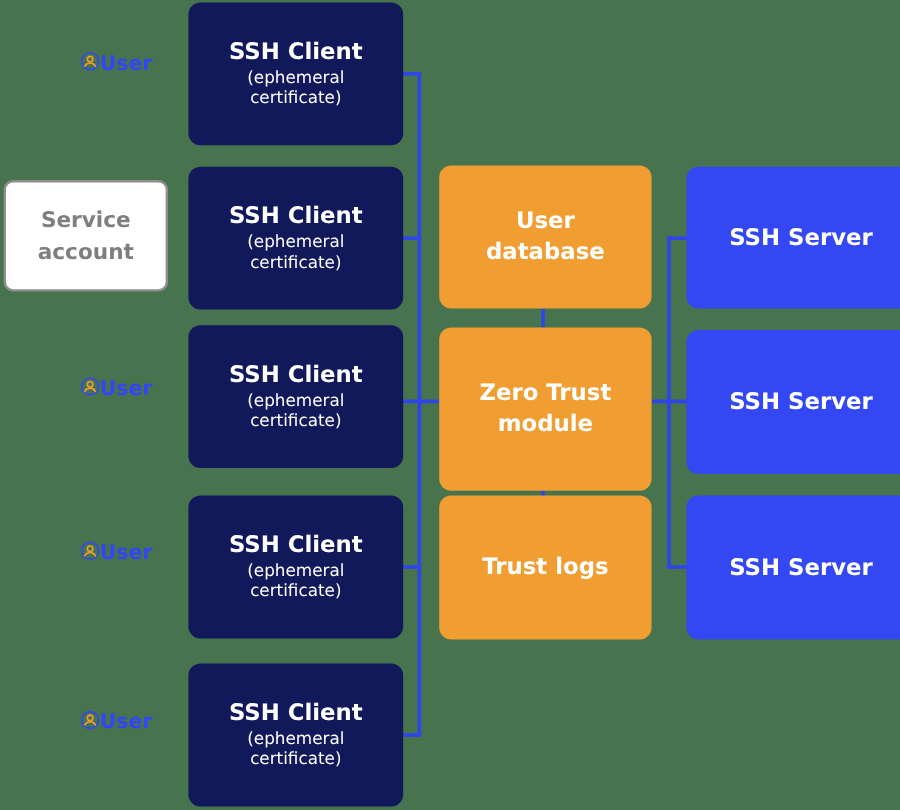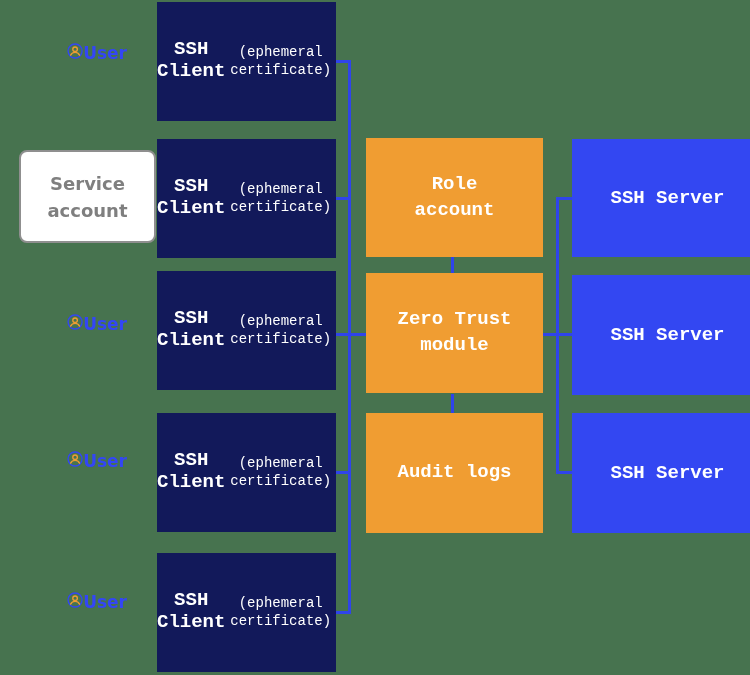--- a/index.html
+++ b/index.html
@@ -22,28 +22,27 @@
     position: relative;
     width: 750px;
     height: 675px;
     background: var(--background);
     overflow: hidden;
   }
 
   
   .node {
     position: absolute;
-    border-radius: 0;
+    border-radius: 10px;
     display: flex;
-    flex-direction: row;
+    flex-direction: column;
     align-items: center;
     justify-content: center;
     text-align: center;
     color: var(--box_text);
-    font-family: Liberation Mono, monospace;
   }
   .client  { left: 157px; width: 179px; height: 119px; background: var(--client_box); }
   .control { left: 366px; width: 177px; background: var(--control_box); }
   .server  { left: 572px; width: 191px; background: var(--server_box); }
 
   .client-title { font-size: 19px; font-weight: bold; margin-bottom: 3px; }
   .client-sub   { font-size: 14px; line-height: 1.22; max-width: 124px; }
   .control-label{ font-size: 19px; font-weight: bold; line-height: 1.35; max-width: 130px; }
   .server-label { font-size: 19px; font-weight: bold; }
 
@@ -51,21 +50,21 @@
   .service {
     position: absolute;
     left: 3px; top: 150px;
     width: 137px; height: 93px;
     background: #ffffff;
     border: 2px solid var(--service_border);
     border-radius: 8px;
     display: flex; align-items: center; justify-content: center;
     text-align: center;
     color: var(--service_text);
-    font-size: 18px; font-weight: bold; line-height: 1.5; margin-left: 16px;
+    font-size: 18px; font-weight: bold; line-height: 1.5;
   }
   .service span { display: block; max-width: 92px; }
 
   
   .user {
     position: absolute;
     left: 67px;
     width: 60px;
     display: flex; flex-direction: row; align-items: center;
   }
@@ -156,27 +155,27 @@
   <div class="node client" style="top:413px;">
     <div class="client-title">SSH Client</div>
     <div class="client-sub">(ephemeral certificate)</div>
   </div>
   <div class="node client" style="top:553px;">
     <div class="client-title">SSH Client</div>
     <div class="client-sub">(ephemeral certificate)</div>
   </div>
 
   <div class="node control" style="top:138px; height:119px;">
-    <div class="control-label">Role account</div>
+    <div class="control-label">User database</div>
   </div>
-  <div class="node control" style="top:273px; height:120px;justify-content:center;">
+  <div class="node control" style="top:273px; height:136px;justify-content:center;">
     <div class="control-label">Zero Trust module</div>
   </div>
   <div class="node control" style="top:413px; height:120px;">
-    <div class="control-label">Audit logs</div>
+    <div class="control-label">Trust logs</div>
   </div>
 
   <div class="node server" style="top:139px; height:118px;">
     <div class="server-label">SSH Server</div>
   </div>
   <div class="node server" style="top:275px; height:120px;">
     <div class="server-label">SSH Server</div>
   </div>
   <div class="node server" style="top:413px; height:120px;">
     <div class="server-label">SSH Server</div>

